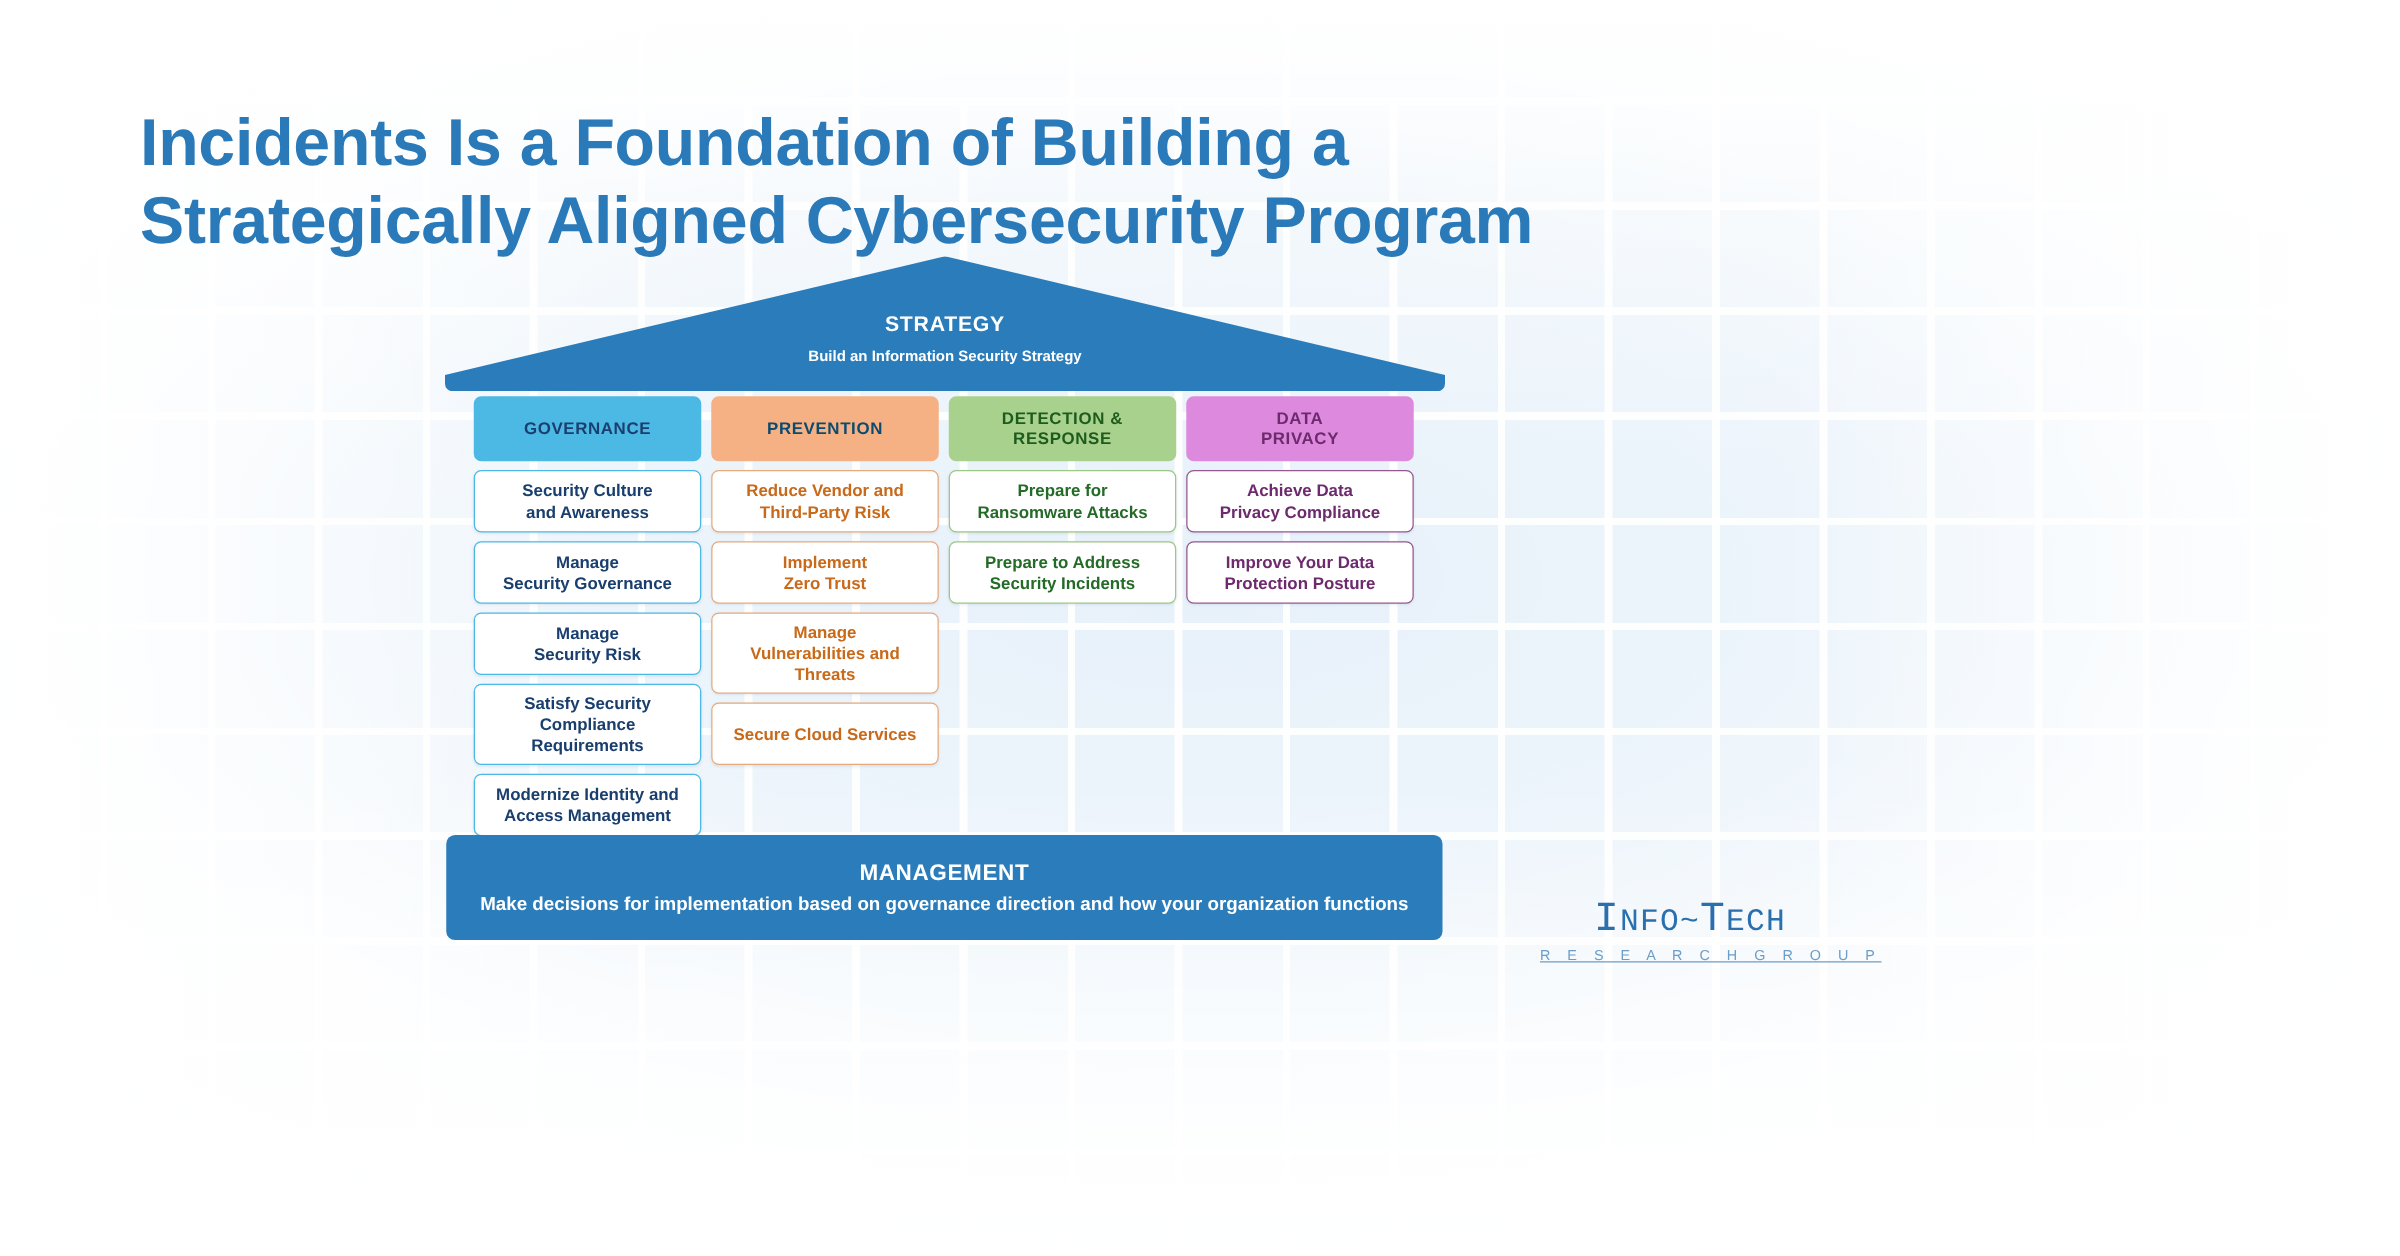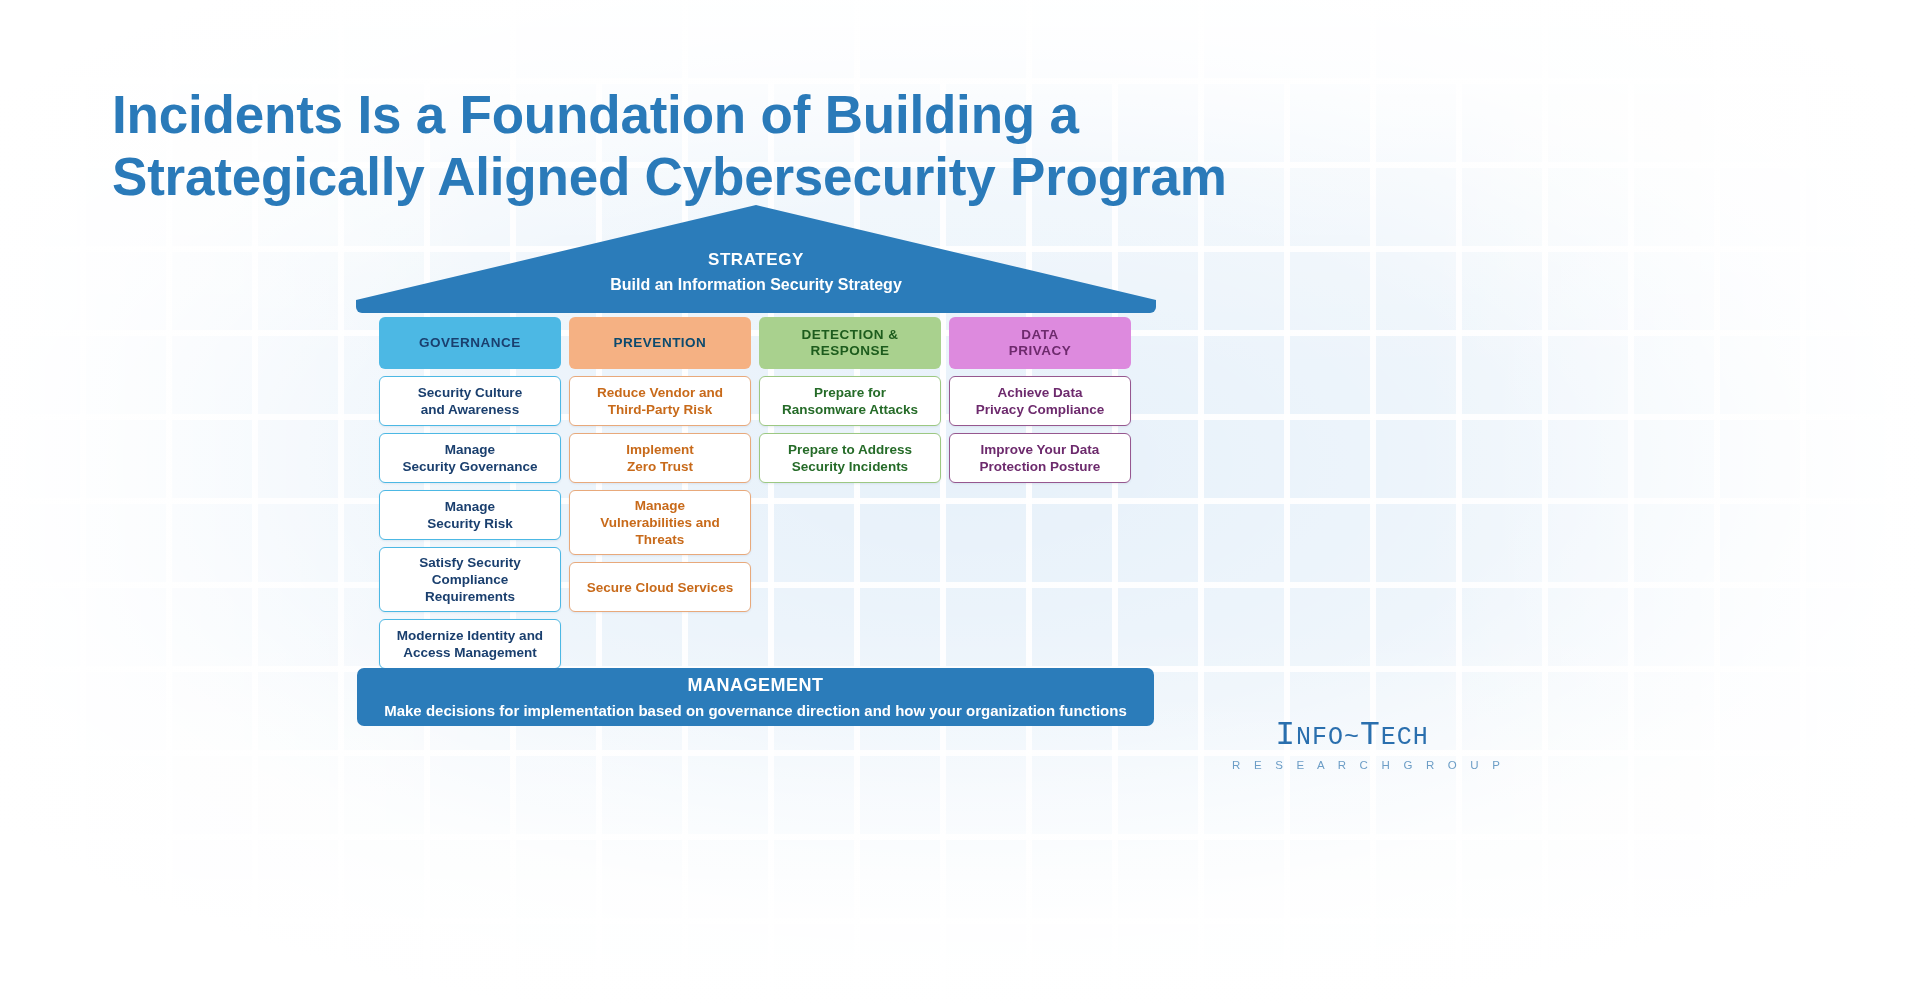--- a/index.html
+++ b/index.html
@@ -91,21 +91,21 @@
     position:absolute;left:0;top:0;width:800px;height:108px;
     background:#2b7cba;
     clip-path:polygon(50% 0%, 100% 88%, 100% 100%, 0% 100%, 0% 88%);
     border-radius:0 0 6px 6px;
   }
   #roof .tritxt{
     position:absolute;left:0;right:0;top:44px;
     text-align:center;color:#ffffff;
   }
   #roof .s1{font-size:17px;font-weight:bold;letter-spacing:0.6px;line-height:22px;}
-  #roof .s2{font-size:16px;font-weight:bold;line-height:22px;margin-top:3px;}
+  #roof .s2{font-size:12px;font-weight:bold;line-height:22px;margin-top:3px;}
 
   
   #grid{
     position:absolute;left:379px;top:317px;width:754px;
     display:flex;gap:8px;align-items:flex-start;
   }
   .col{width:182px;display:flex;flex-direction:column;gap:7px;}
 
   .col-head{
     height:52px;border-radius:6px;
@@ -117,21 +117,21 @@
     background:#ffffff;border-radius:6px;border:1.3px solid #cccccc;
     min-height:50px;
     display:flex;align-items:center;justify-content:center;text-align:center;
     font-size:13.5px;font-weight:bold;line-height:17px;
     padding:6px 7px;box-sizing:border-box;
     box-shadow:0 1px 2px rgba(40,80,120,0.09);
   }
 
   
   #mgmt{
-    position:absolute;left:357px;top:668px;width:797px;height:58px;
+    position:absolute;left:357px;top:668px;width:797px;height:84px;
     background:#2b7cba;border-radius:7px;
     display:flex;flex-direction:column;align-items:center;justify-content:center;
     color:#ffffff;text-align:center;
   }
   #mgmt .m1{font-size:18px;font-weight:bold;letter-spacing:0.5px;}
   #mgmt .m2{font-size:15px;font-weight:bold;margin-top:6px;}
 
   
   #logo{
     position:absolute;left:1232px;top:718px;width:240px;text-align:center;
@@ -139,21 +139,21 @@
   }
   #logo .lg1{
     font-family:Liberation Mono, monospace;
     font-size:33px;letter-spacing:1px;line-height:36px;white-space:nowrap;
     color:#2a6fae;
   }
   #logo .lg1 .cap{font-size:33px;}
   #logo .lg1 .sm{font-size:25px;}
   #logo .lg2{
     font-size:11.5px;letter-spacing:5.2px;margin-top:3px;
-    color:#6c9dc6;white-space:nowrap;
+    color:#6c9dc6;white-space:nowrap;text-decoration:underline;
   }
 </style>
 </head>
 <body>
 
 <div id="bg">
   <div class="bricks"></div>
   <div class="bricks2"></div>
   <div class="sheen"></div>
   <div class="sheen2"></div>

